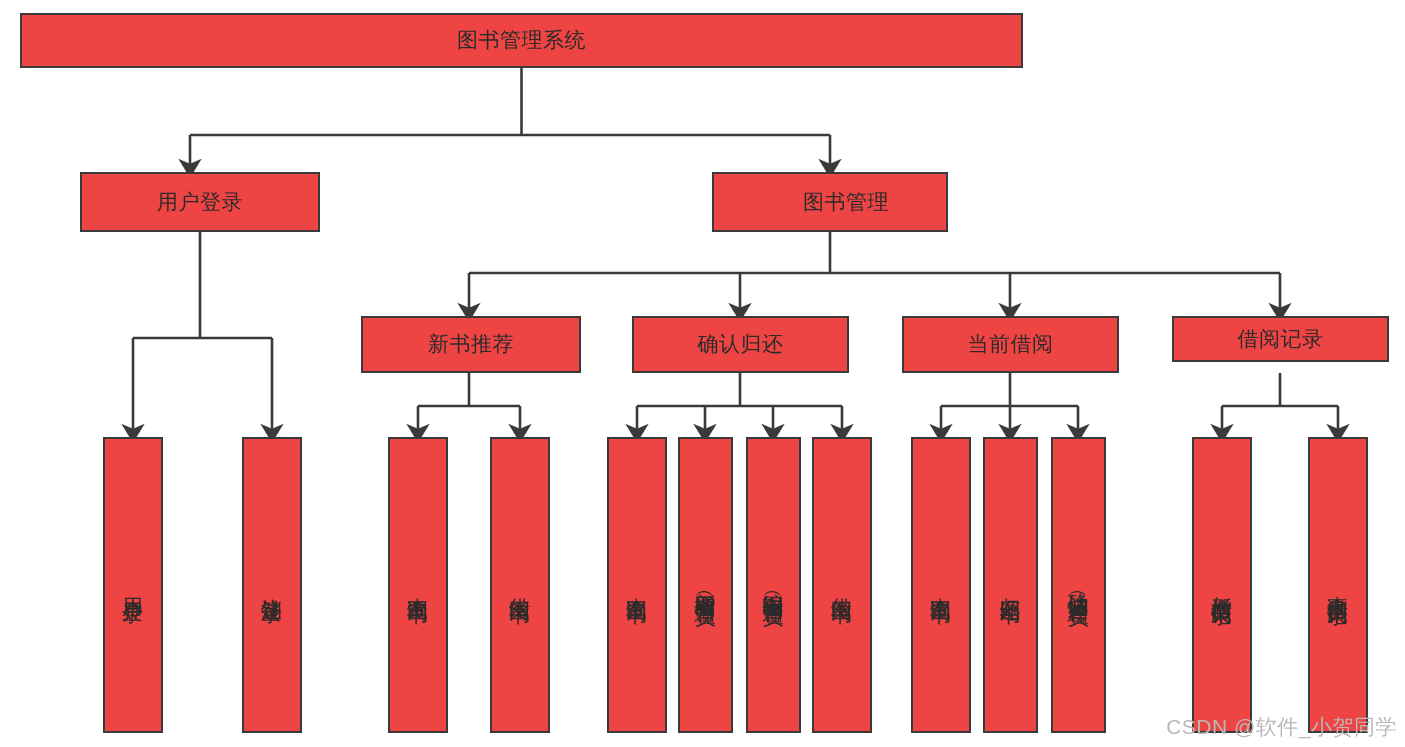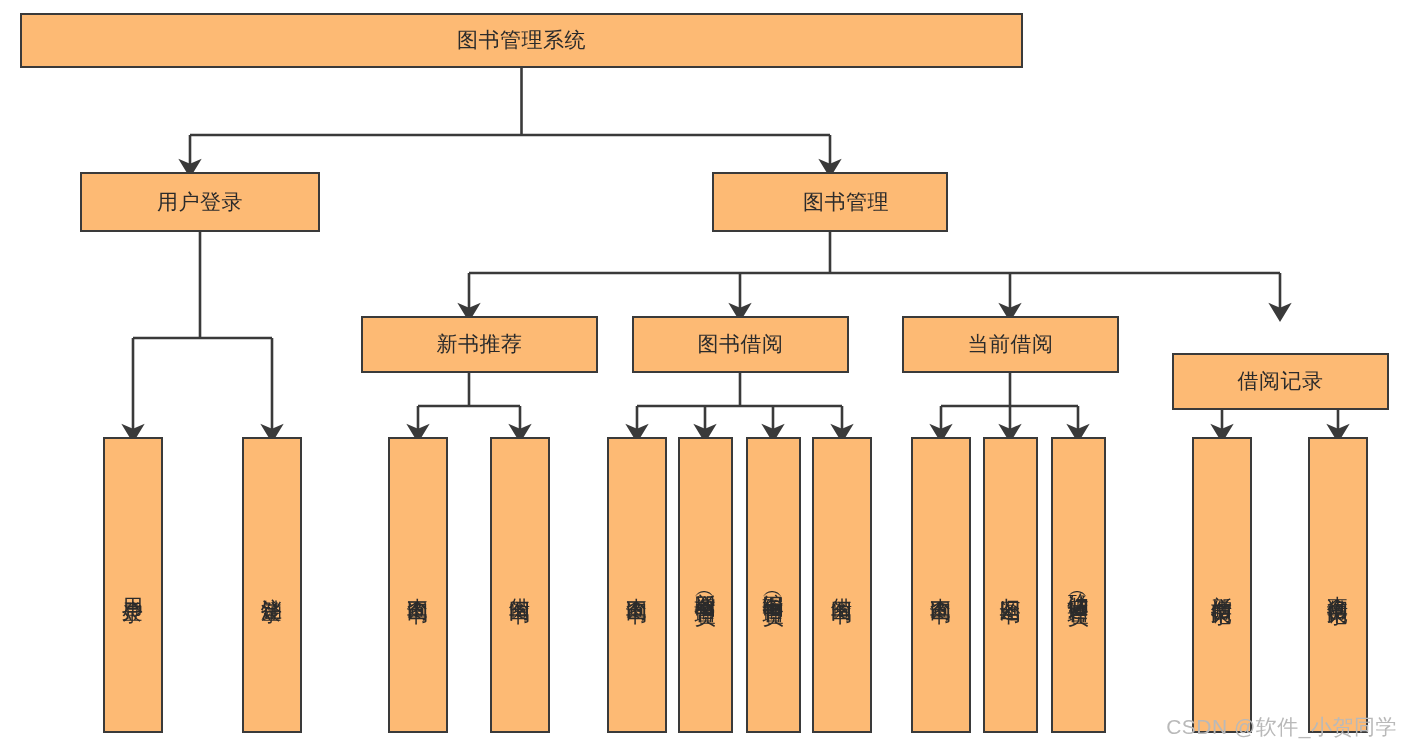--- a/index.html
+++ b/index.html
@@ -20,21 +20,21 @@
     left: 0;
     top: 0;
     width: 1405px;
     height: 747px;
     pointer-events: none;
   }
   .node {
     position: absolute;
     box-sizing: border-box;
     border: 2.5px solid #3a3a3a;
-    background: #fdba74;
+    background: #ef4444;
     display: flex;
     align-items: center;
     justify-content: center;
     color: #2b2b2b;
   }
   .node-label {
     font-size: 21px;
     line-height: 1.15;
     letter-spacing: 0.5px;
     white-space: nowrap;
@@ -135,30 +135,30 @@
     <span class="node-label">图书管理系统</span>
   </div>
 
   <div class="node" style="left:80px; top:172px; width:240px; height:60px;">
     <span class="node-label">用户登录</span>
   </div>
   <div class="node" style="left:712px; top:172px; width:236px; height:60px;padding-left:32px;">
     <span class="node-label">图书管理</span>
   </div>
 
-  <div class="node" style="left:361px; top:316px; width:237px; height:57px;">
+  <div class="node" style="left:361px; top:316px; width:220px; height:57px;">
     <span class="node-label">新书推荐</span>
   </div>
   <div class="node" style="left:632px; top:316px; width:217px; height:57px;">
-    <span class="node-label">图书借阅</span>
+    <span class="node-label">确认归还</span>
   </div>
   <div class="node" style="left:902px; top:316px; width:217px; height:57px;font-family:Liberation Serif, serif;">
     <span class="node-label">当前借阅</span>
   </div>
-  <div class="node" style="left:1172px; top:316px; width:217px; height:57px;margin-top:37px;">
+  <div class="node" style="left:1172px; top:316px; width:217px; height:46px;">
     <span class="node-label">借阅记录</span>
   </div>
 
   <div class="node leaf" style="left:103px; top:437px; width:60px; height:296px;">
     <span class="node-label">用户登录</span>
   </div>
   <div class="node leaf" style="left:242px; top:437px; width:60px; height:296px;">
     <span class="node-label">注销登录</span>
   </div>
 

